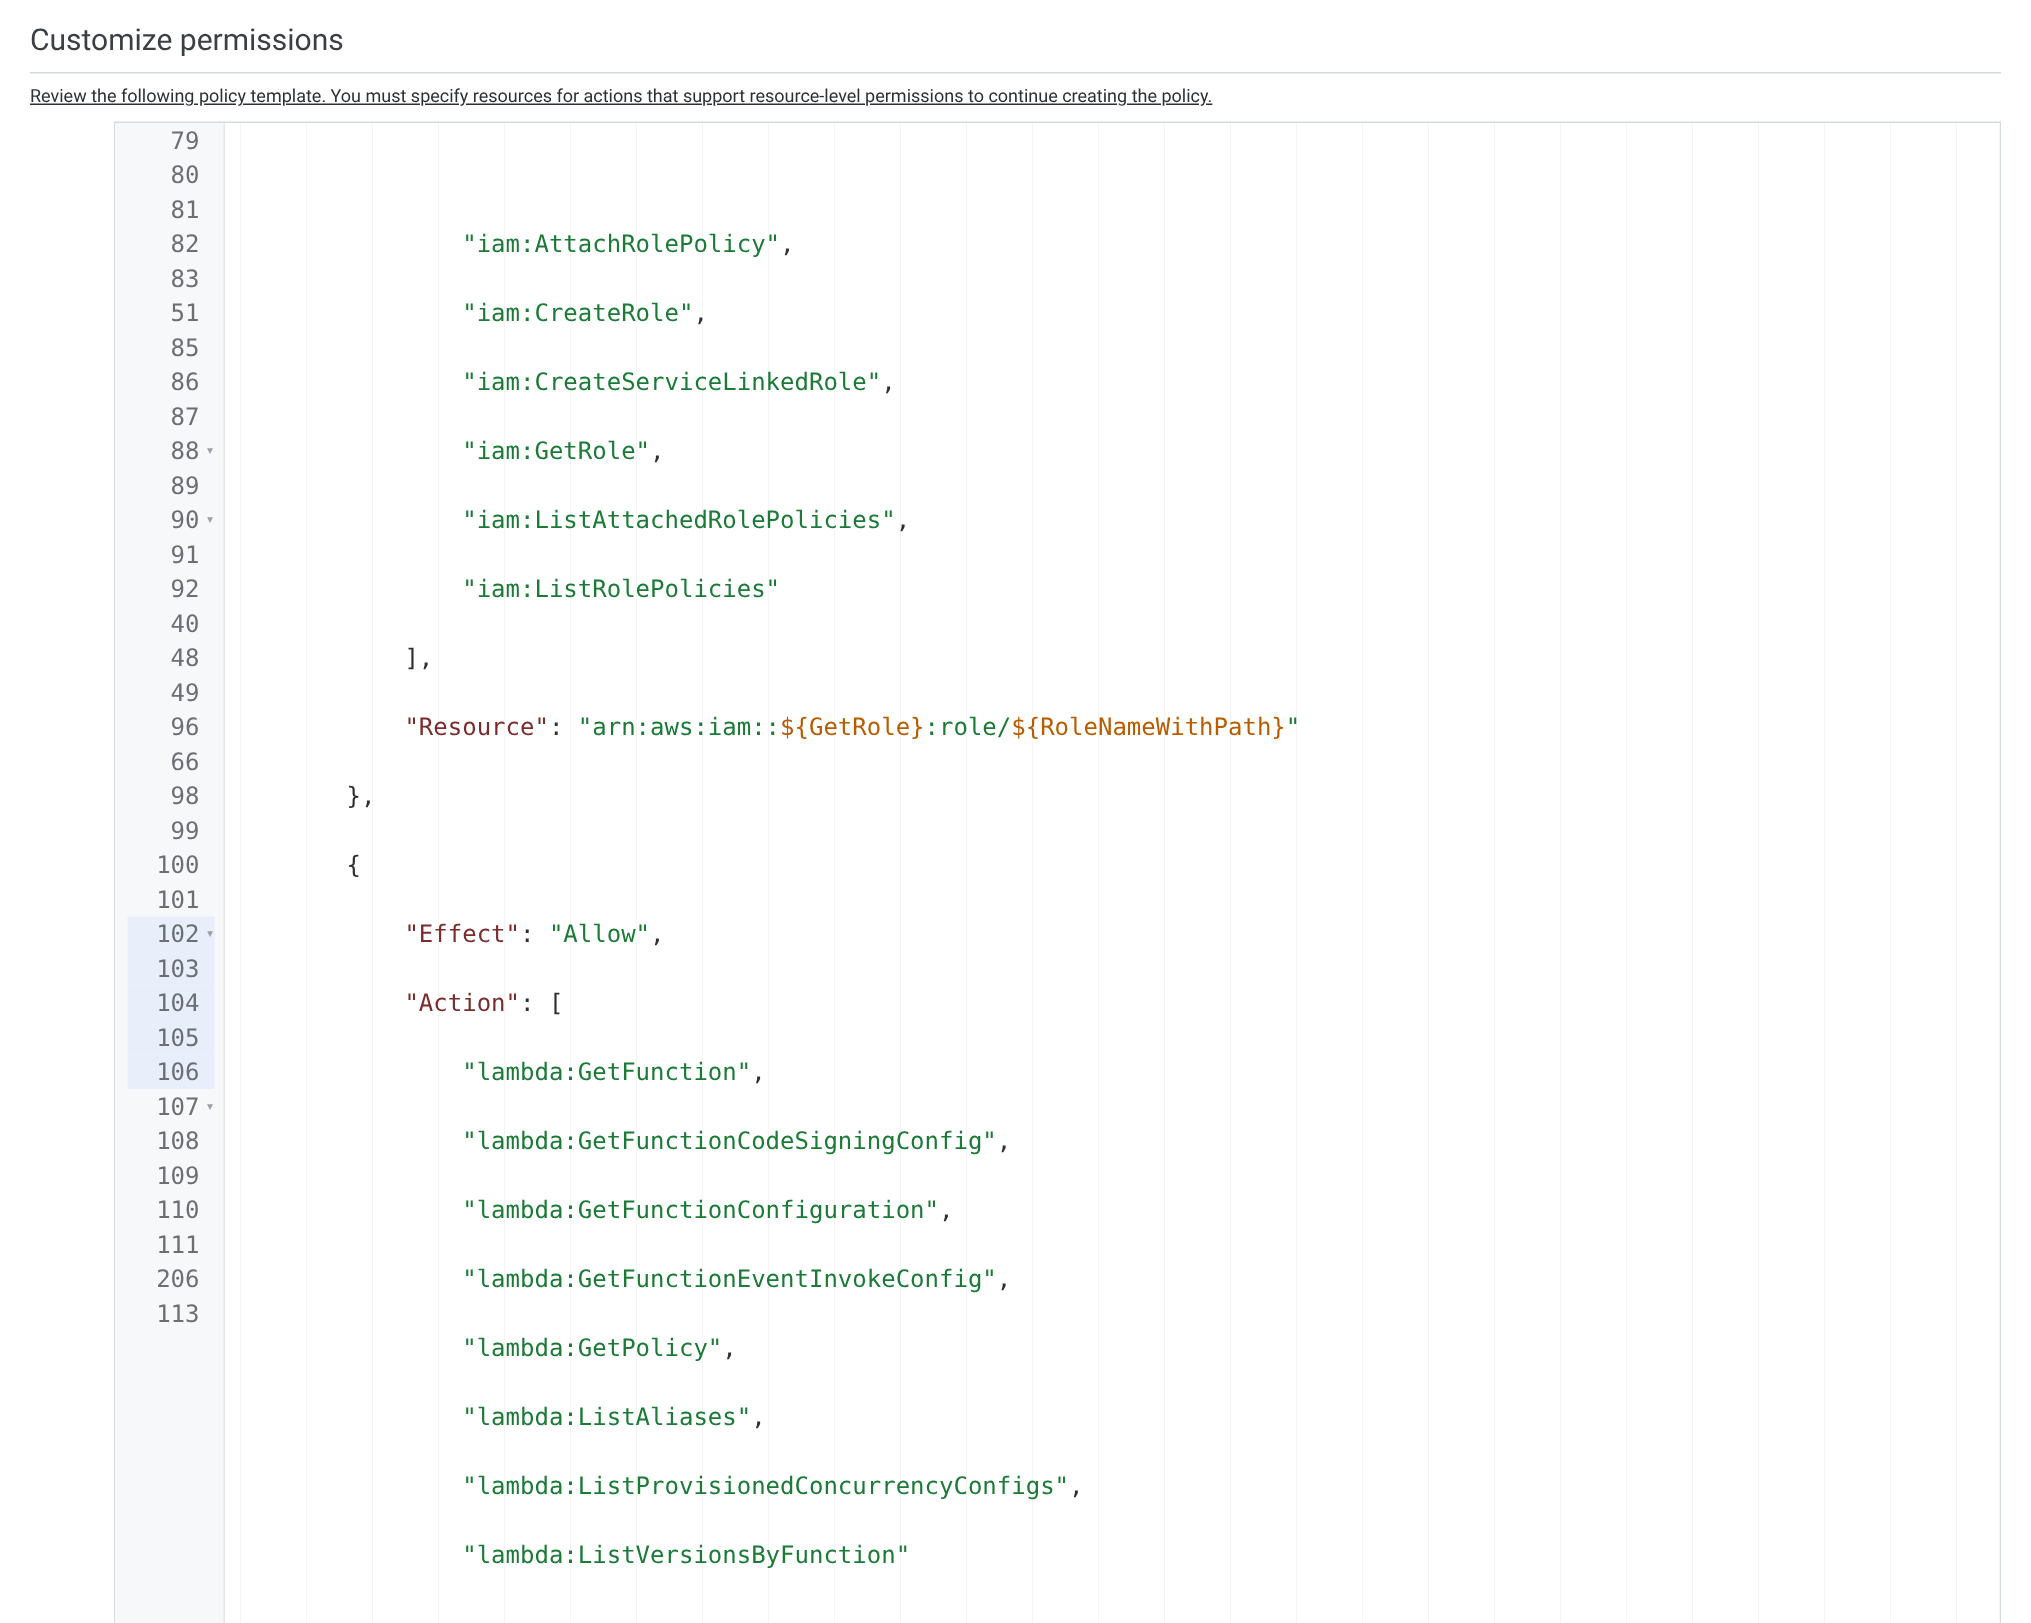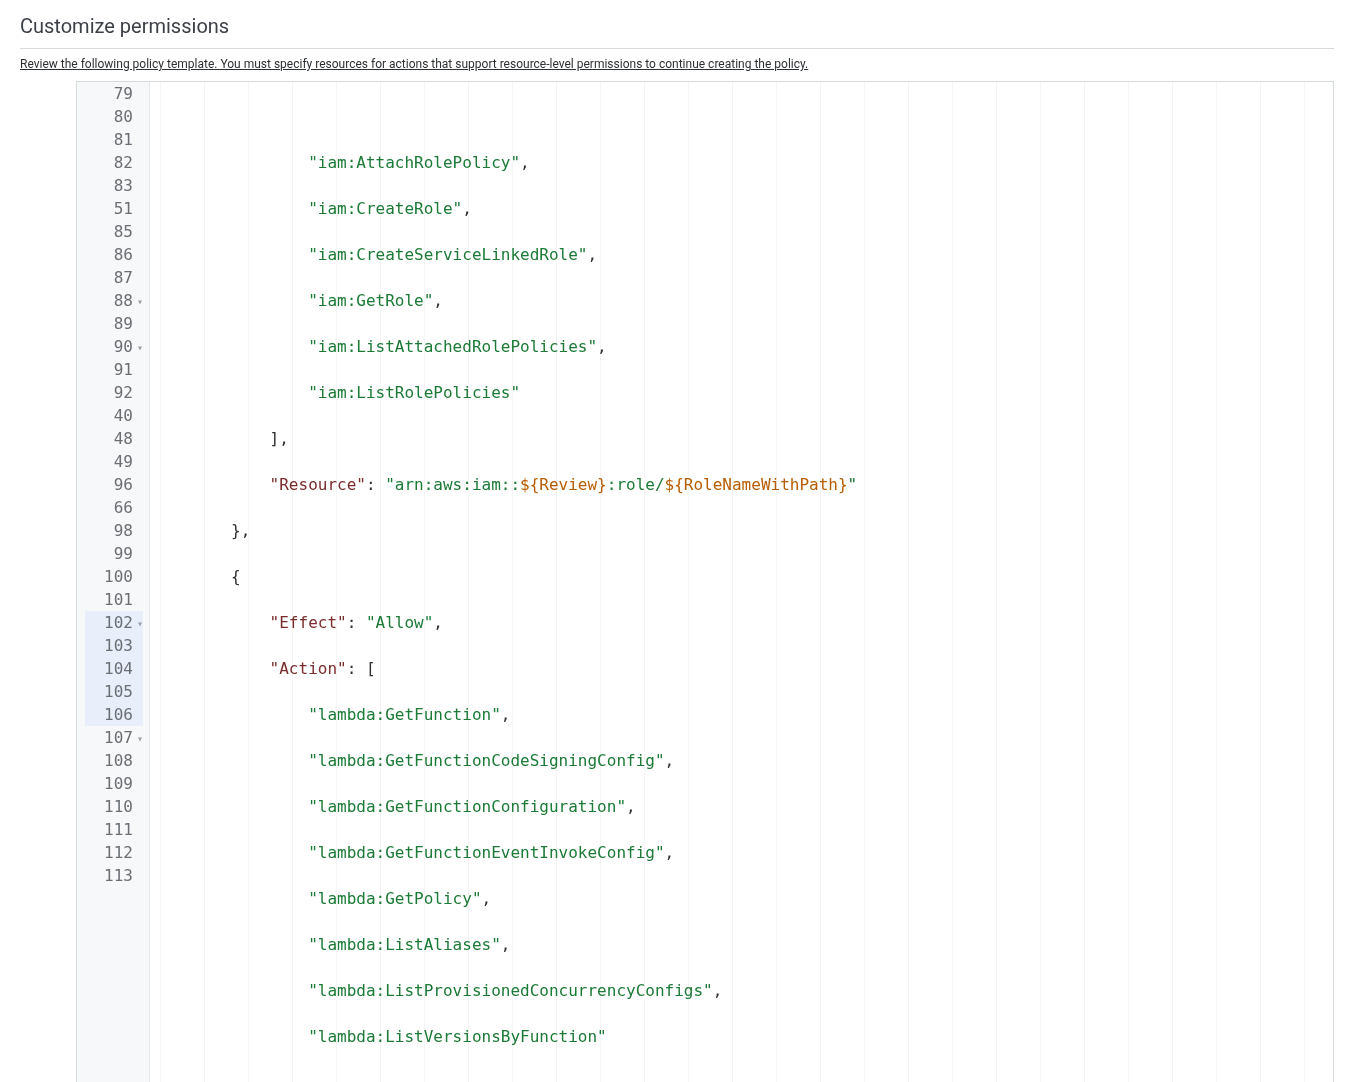--- a/index.html
+++ b/index.html
@@ -140,33 +140,33 @@
           <div class="ln hl">102<span class="fold">▾</span></div>
           <div class="ln hl">103</div>
           <div class="ln hl">104</div>
           <div class="ln hl">105</div>
           <div class="ln hl">106</div>
           <div class="ln">107<span class="fold">▾</span></div>
           <div class="ln">108</div>
           <div class="ln">109</div>
           <div class="ln">110</div>
           <div class="ln">111</div>
-          <div class="ln">112</div>
+          <div class="ln">206</div>
           <div class="ln">113</div>
         </div>
       <div class="code" id="code">
         <div class="indent-guides"></div>
       <span class="row">                <span class="tok-str">"iam:AttachRolePolicy"</span><span class="tok-punc">,</span></span>
 <span class="row">                <span class="tok-str">"iam:CreateRole"</span><span class="tok-punc">,</span></span>
 <span class="row">                <span class="tok-str">"iam:CreateServiceLinkedRole"</span><span class="tok-punc">,</span></span>
 <span class="row">                <span class="tok-str">"iam:GetRole"</span><span class="tok-punc">,</span></span>
 <span class="row">                <span class="tok-str">"iam:ListAttachedRolePolicies"</span><span class="tok-punc">,</span></span>
 <span class="row">                <span class="tok-str">"iam:ListRolePolicies"</span></span>
 <span class="row">            <span class="tok-punc">],</span></span>
-<span class="row">            <span class="tok-key">"Resource"</span><span class="tok-punc">: </span><span class="tok-str">"arn:aws:iam::</span><span class="tok-var">${Review}</span><span class="tok-str">:role/</span><span class="tok-var">${RoleNameWithPath}</span><span class="tok-str">"</span></span>
+<span class="row">            <span class="tok-key">"Resource"</span><span class="tok-punc">: </span><span class="tok-str">"arn:aws:iam::</span><span class="tok-var">${GetRole}</span><span class="tok-str">:role/</span><span class="tok-var">${RoleNameWithPath}</span><span class="tok-str">"</span></span>
 <span class="row">        <span class="tok-punc">},</span></span>
 <span class="row">        <span class="tok-punc">{</span></span>
 <span class="row">            <span class="tok-key">"Effect"</span><span class="tok-punc">: </span><span class="tok-str">"Allow"</span><span class="tok-punc">,</span></span>
 <span class="row">            <span class="tok-key">"Action"</span><span class="tok-punc">: [</span></span>
 <span class="row">                <span class="tok-str">"lambda:GetFunction"</span><span class="tok-punc">,</span></span>
 <span class="row">                <span class="tok-str">"lambda:GetFunctionCodeSigningConfig"</span><span class="tok-punc">,</span></span>
 <span class="row">                <span class="tok-str">"lambda:GetFunctionConfiguration"</span><span class="tok-punc">,</span></span>
 <span class="row">                <span class="tok-str">"lambda:GetFunctionEventInvokeConfig"</span><span class="tok-punc">,</span></span>
 <span class="row">                <span class="tok-str">"lambda:GetPolicy"</span><span class="tok-punc">,</span></span>
 <span class="row">                <span class="tok-str">"lambda:ListAliases"</span><span class="tok-punc">,</span></span>

